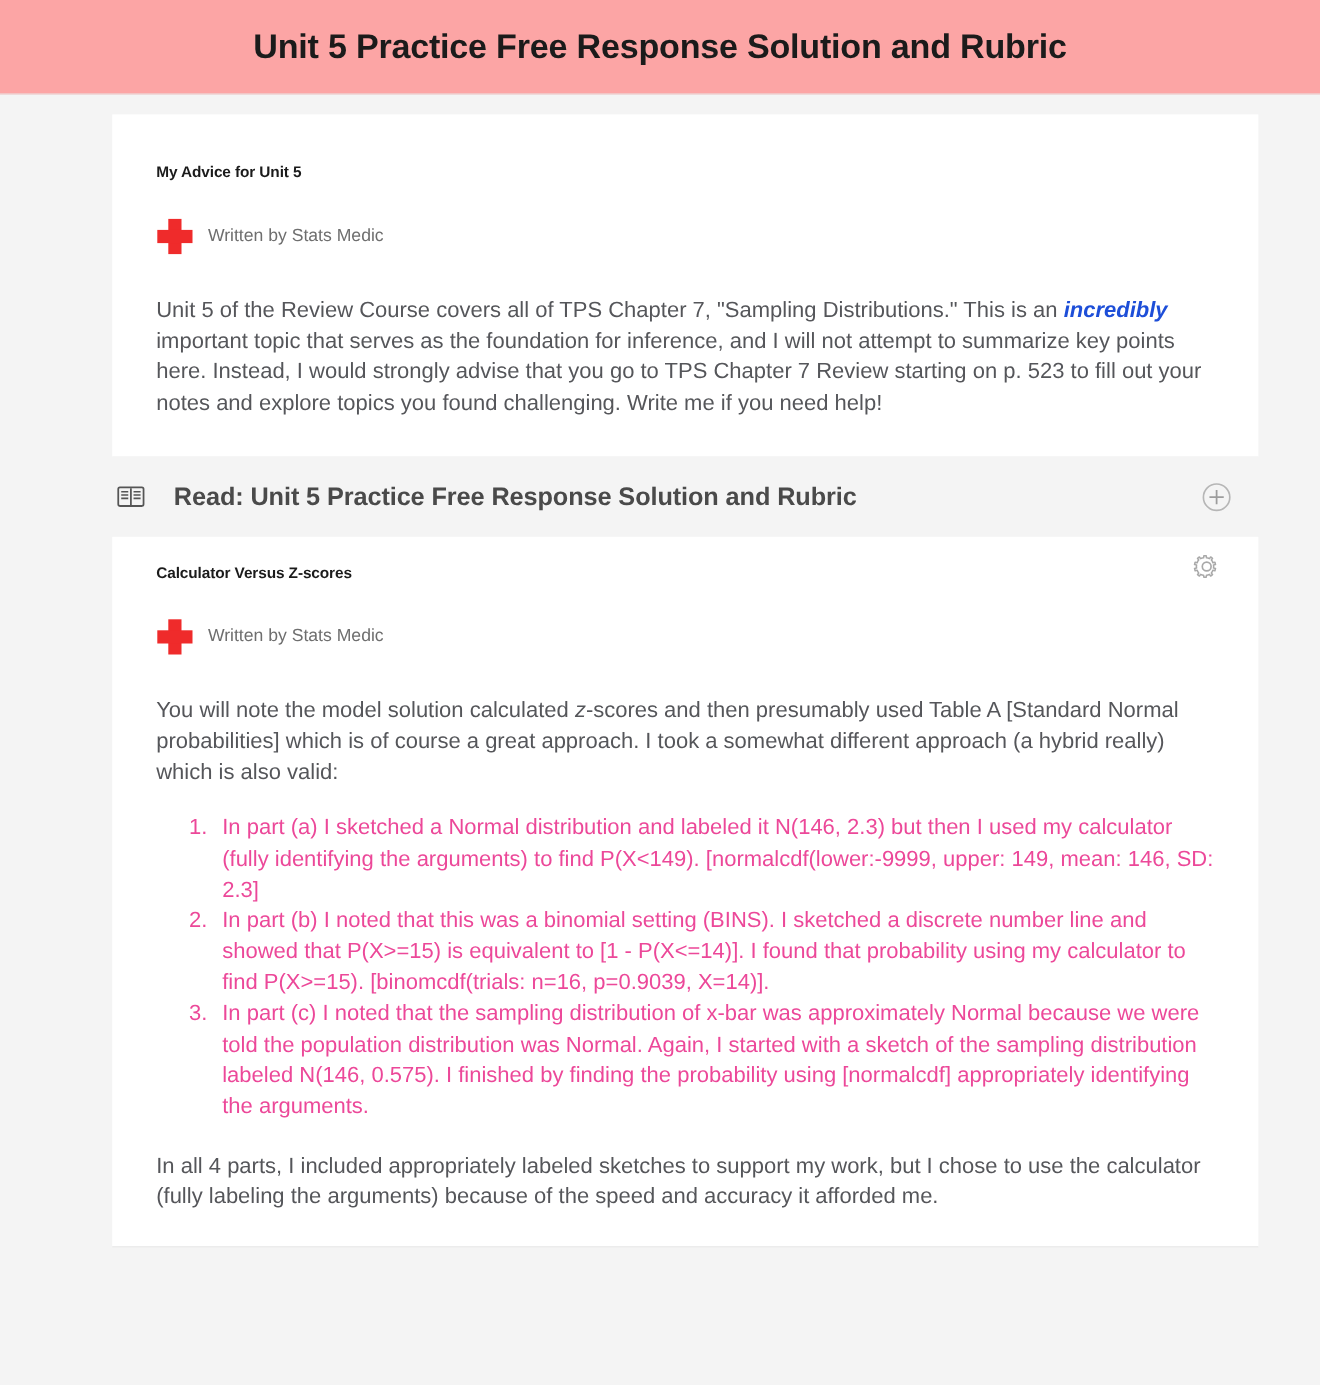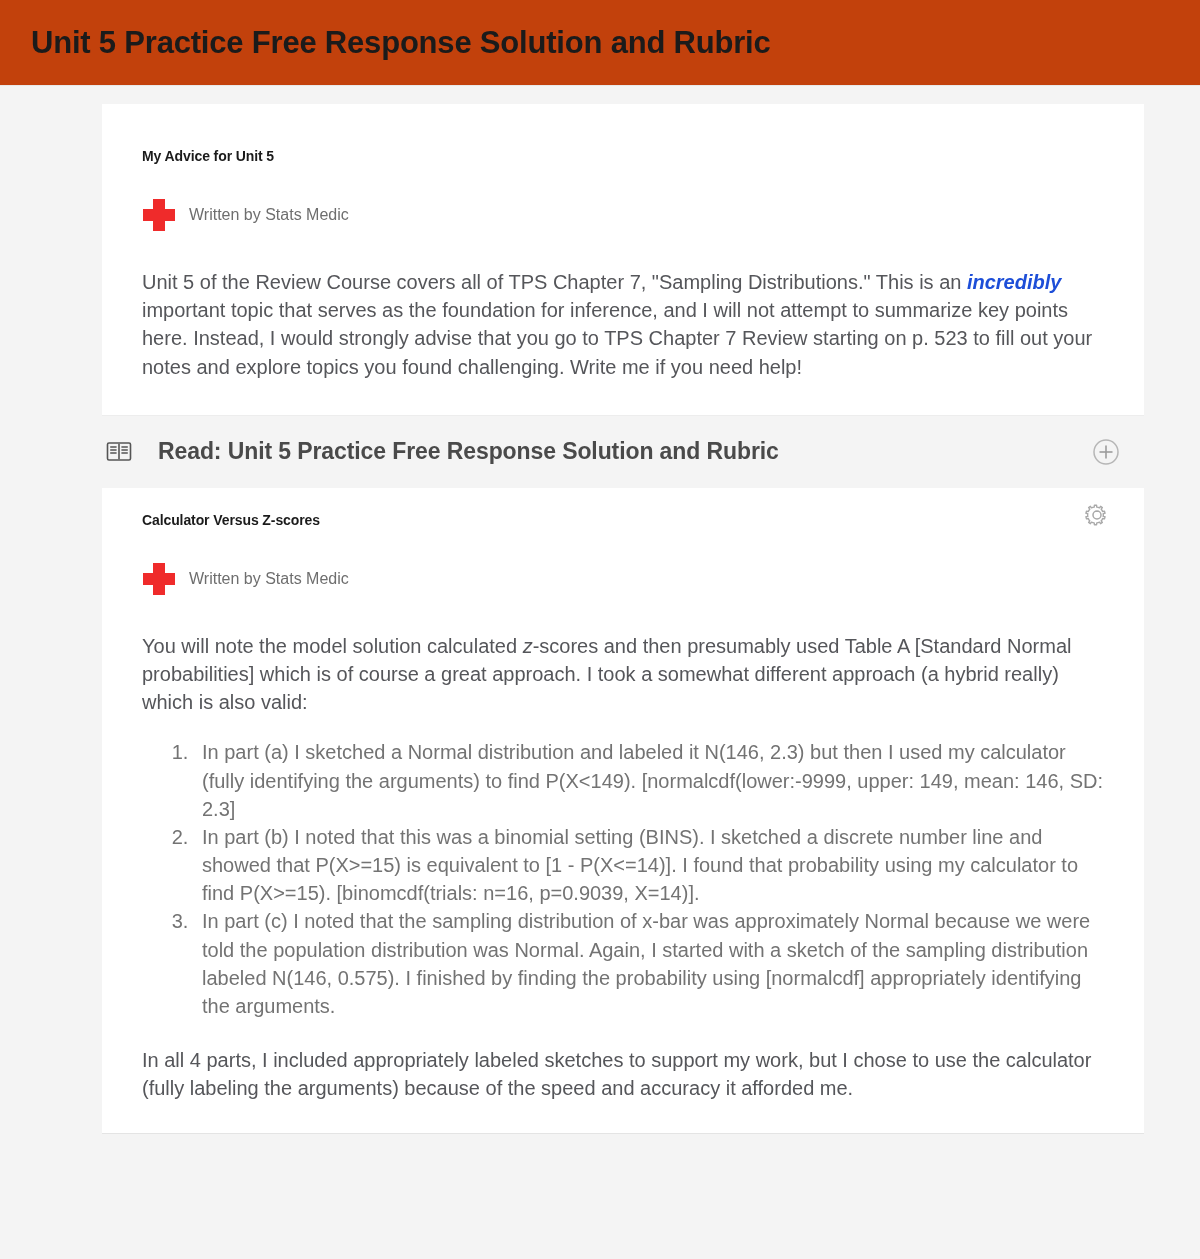--- a/index.html
+++ b/index.html
@@ -12,27 +12,27 @@
     width: 1200px;
     height: 1259px;
     background: #f4f4f4;
     font-family: "Liberation Sans", "DejaVu Sans", sans-serif;
     color: #3c3c3c;
     overflow: hidden;
   }
 
   
   .page-header {
-    background: #c2410c;
+    background: #fca5a5;
     height: 86px;
     width: 1200px;
     display: flex;
     align-items: center;
+    justify-content: center;
     border-bottom: 1px solid #e8e8e8;
-    padding-left: 31px;
   }
   .page-header h1 {
     margin: 0;
     font-size: 31px;
     font-weight: bold;
     color: #1b1b1b;
     letter-spacing: -0.2px;
     text-align: center;
   }
 
@@ -110,21 +110,21 @@
     margin: 0 0 20px 0;
   }
   .para:last-child { margin-bottom: 0; }
   .para b.bi { font-weight: bold; font-style: italic; color: #1d4ed8; }
   .para i.it { font-style: italic; }
 
   
   ol.steps {
     font-size: 20px;
     line-height: 1.41;
-    color: #737373;
+    color: #ec4899;
     margin: 22px 0 26px 0;
     padding-left: 52px;
   }
   ol.steps li {
     margin-bottom: 0px;
     padding-left: 8px;
   }
 
   
   .read-bar {

